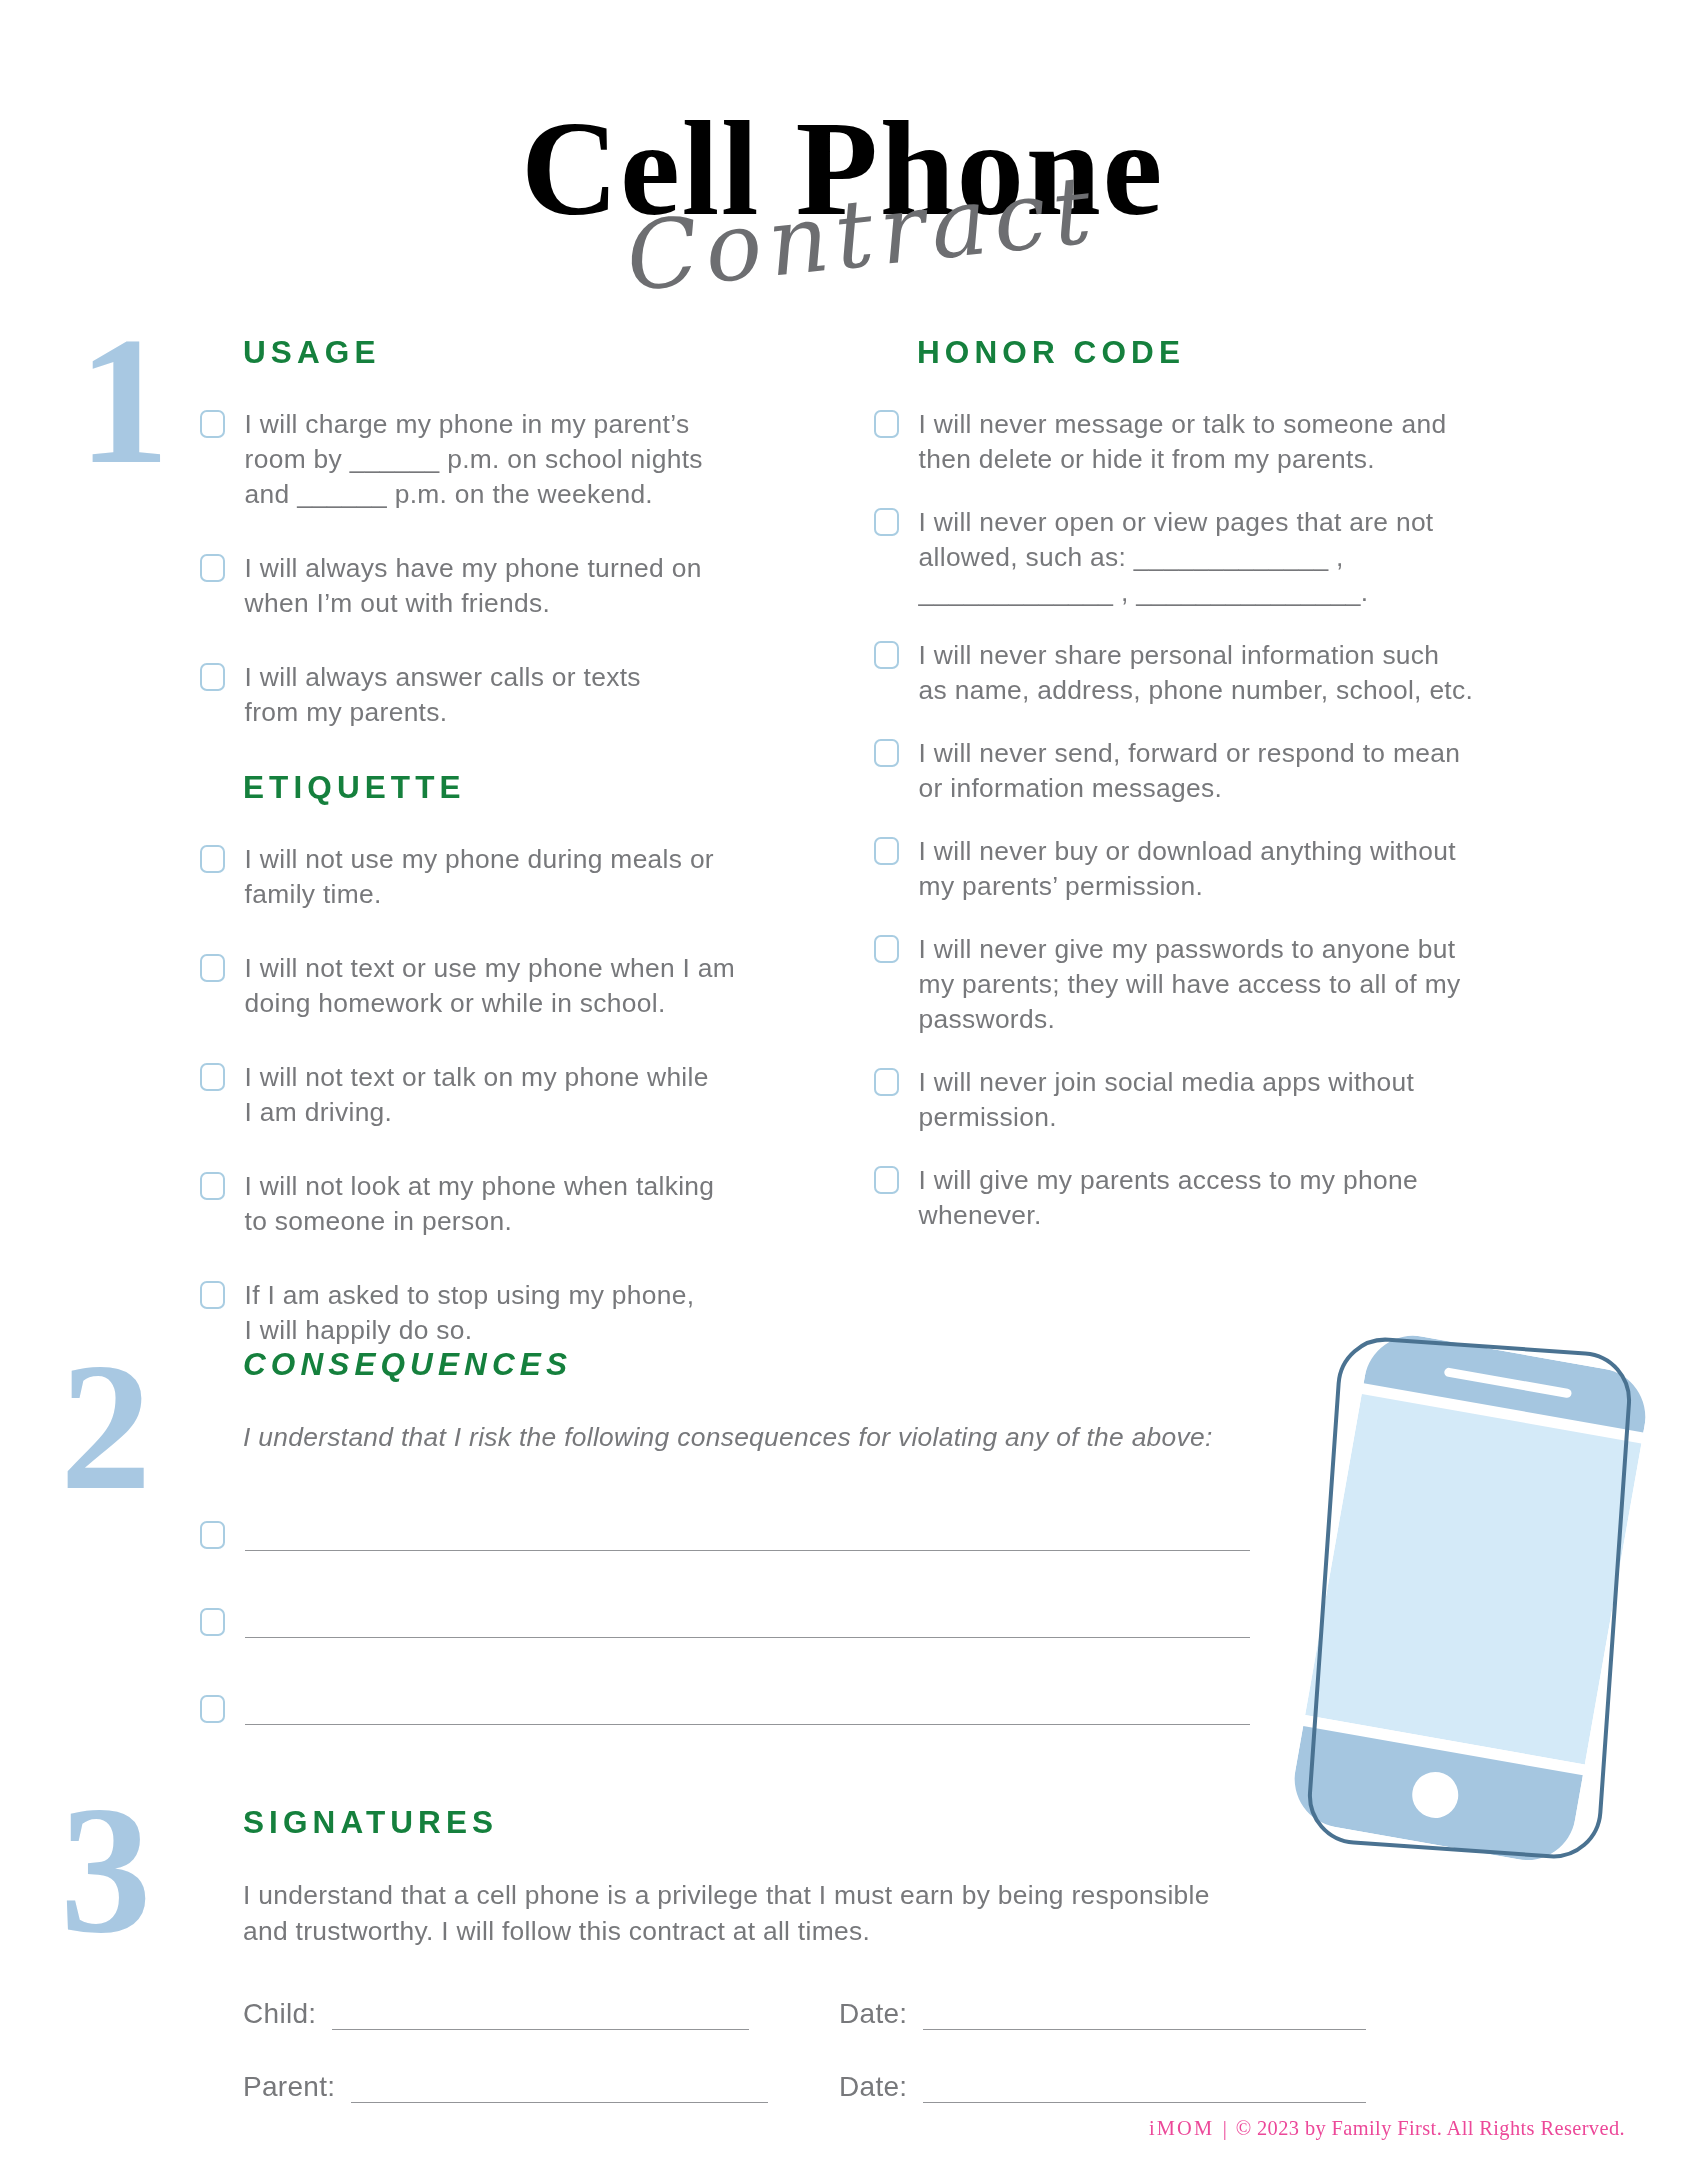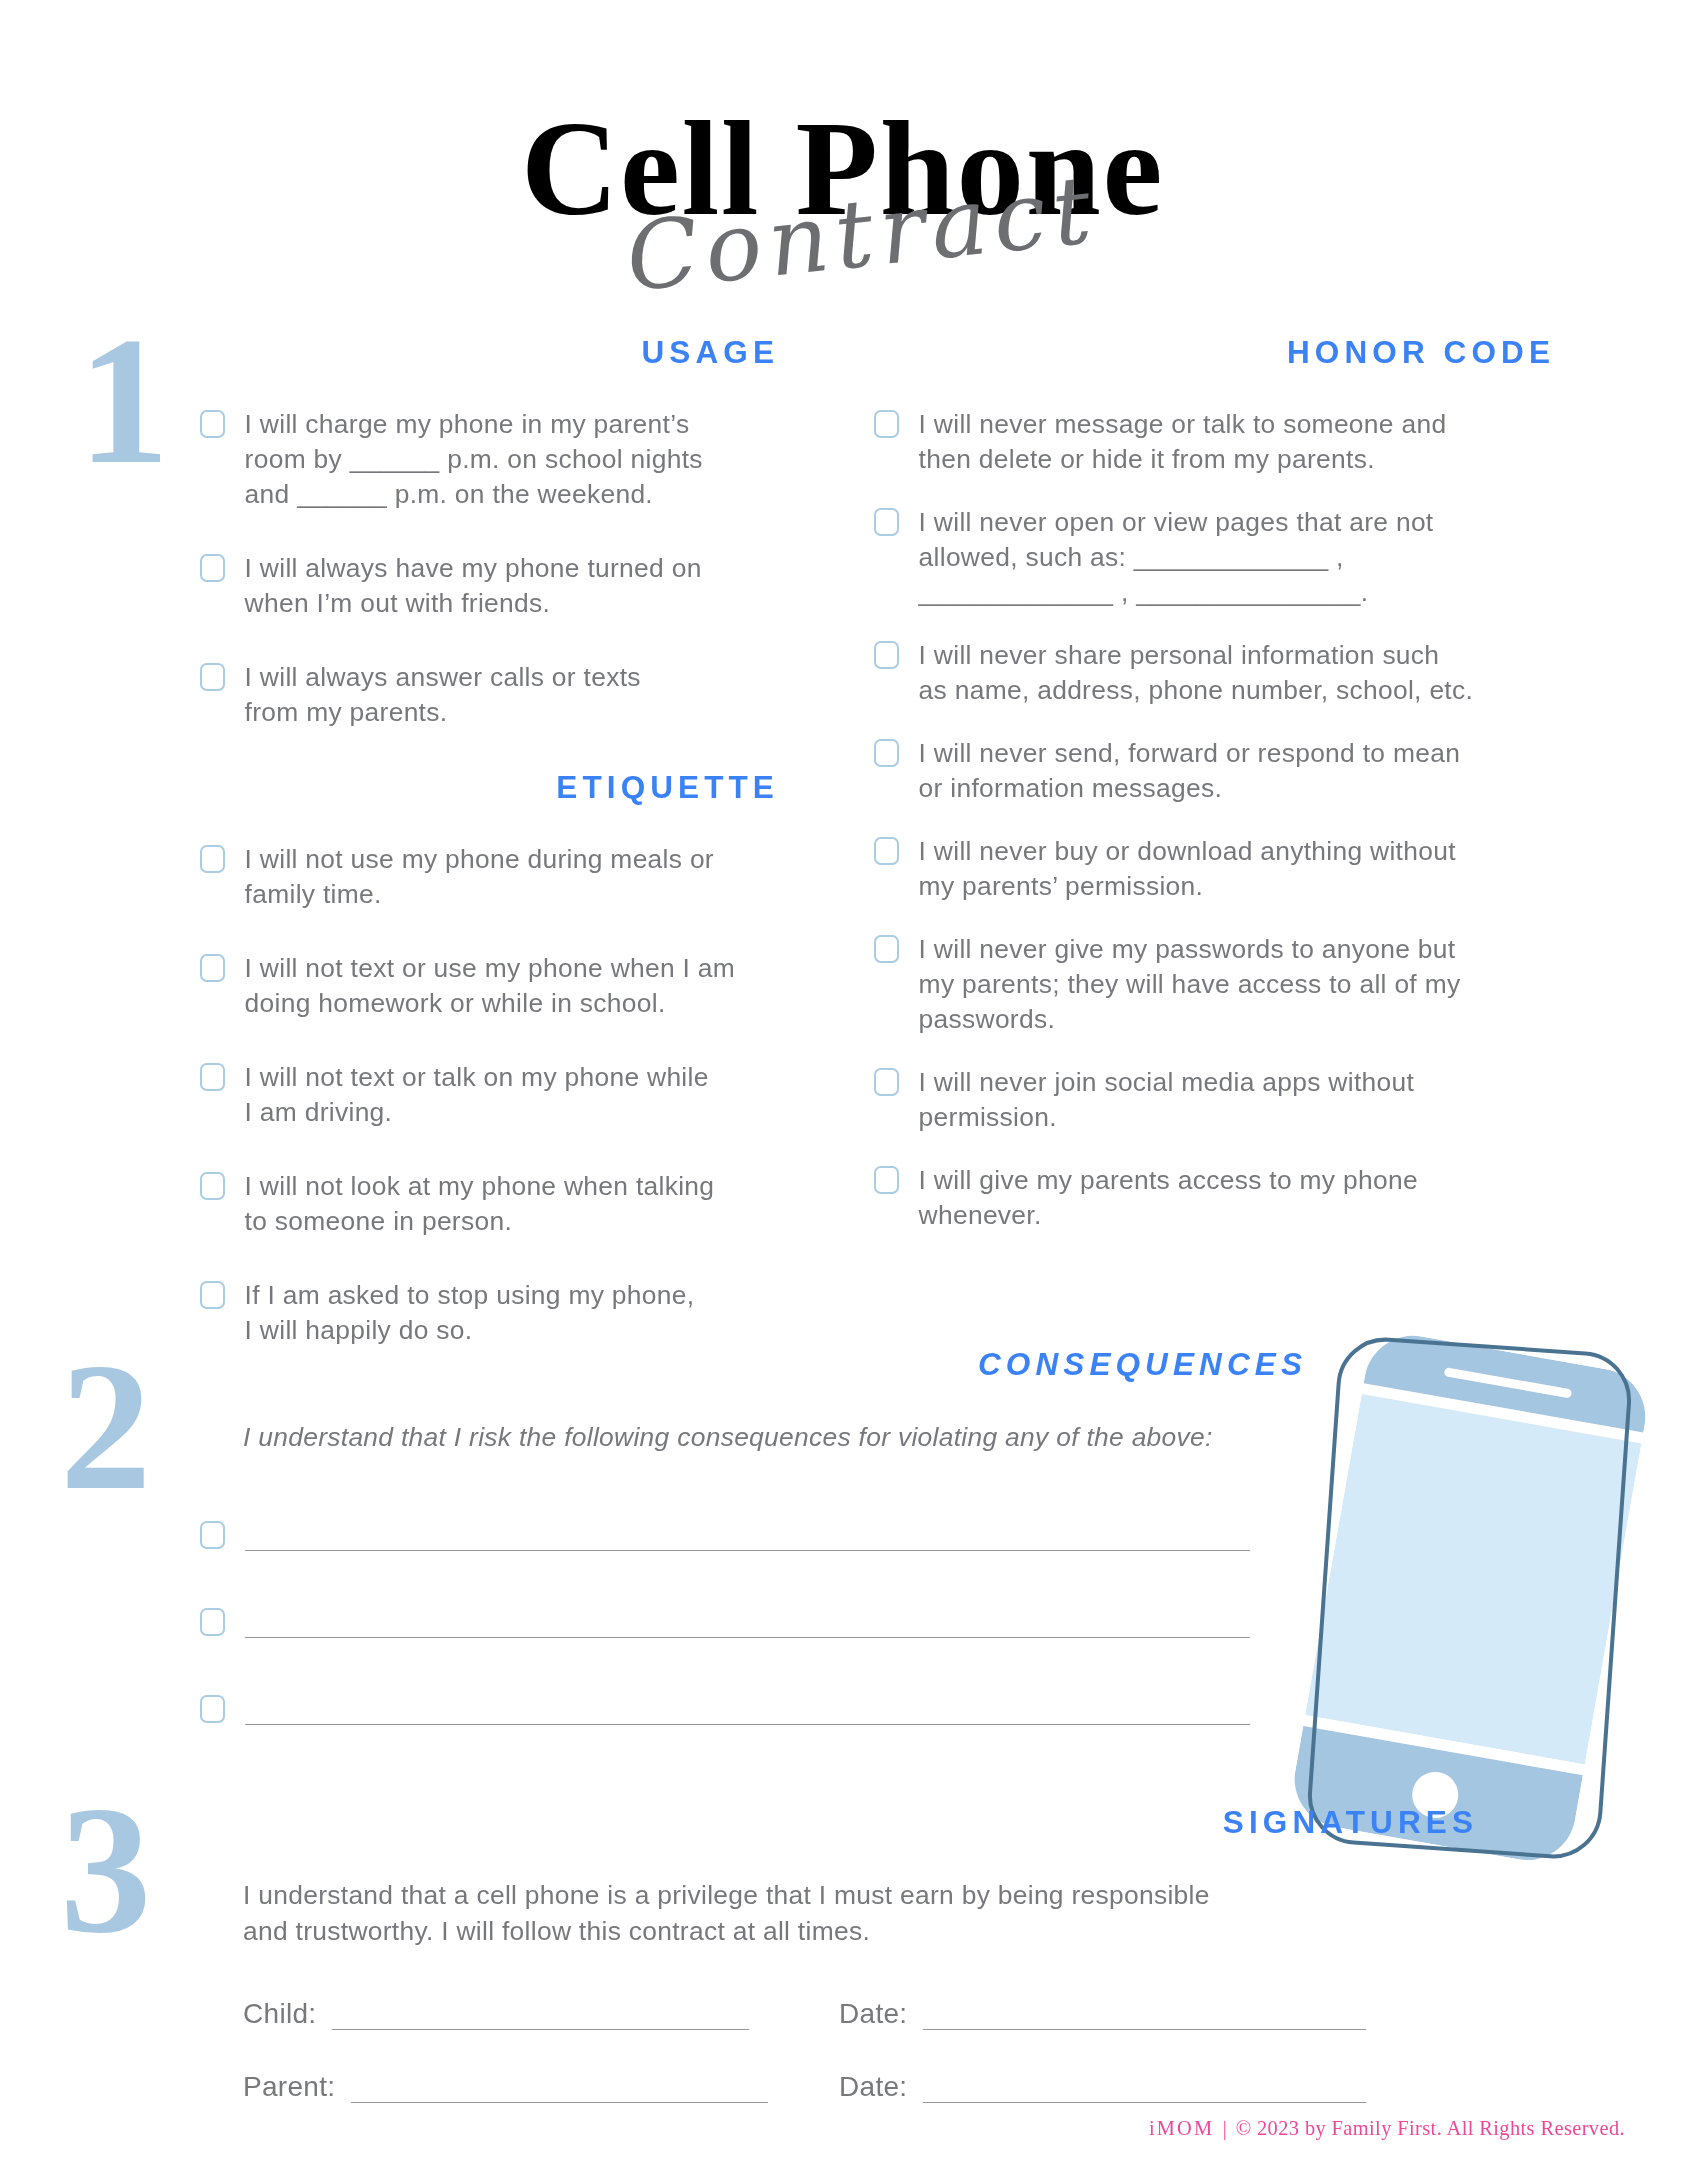--- a/index.html
+++ b/index.html
@@ -24,23 +24,22 @@
     font-size:183px;line-height:0.78;color:#a8c8e2;margin:0;
   }
   .num-1{left:78px;top:330px;}
   .num-2{left:60px;top:1356px;}
   .num-3{left:60px;top:1799px;}
   
   .col{position:absolute;top:334px;}
   .col-left{left:200px;width:579px;}
   .col-right{left:874px;width:681px;}
   .sec-heading{
-    font-size:31.5px;font-weight:bold;letter-spacing:5.1px;color:#3b82f6;
+    font-size:31.5px;font-weight:bold;letter-spacing:5.1px;color:#15803d;
     margin:0 0 36px 43px;
-    text-align:right;
   }
   .sec-heading.mid{margin-top:16px;}
   .checklist{display:flex;flex-direction:column;}
   .col-left .checklist{gap:39px;}
   .col-right .checklist{gap:28px;}
   .checklist{margin-bottom:39px;justify-content:center;}
   .item{display:flex;align-items:flex-start;}
   .checkbox{
     flex:0 0 auto;width:21px;height:24px;border:2.6px solid #a9cde2;
     border-radius:6.8px;margin-top:3.4px;background:#ffffff;

